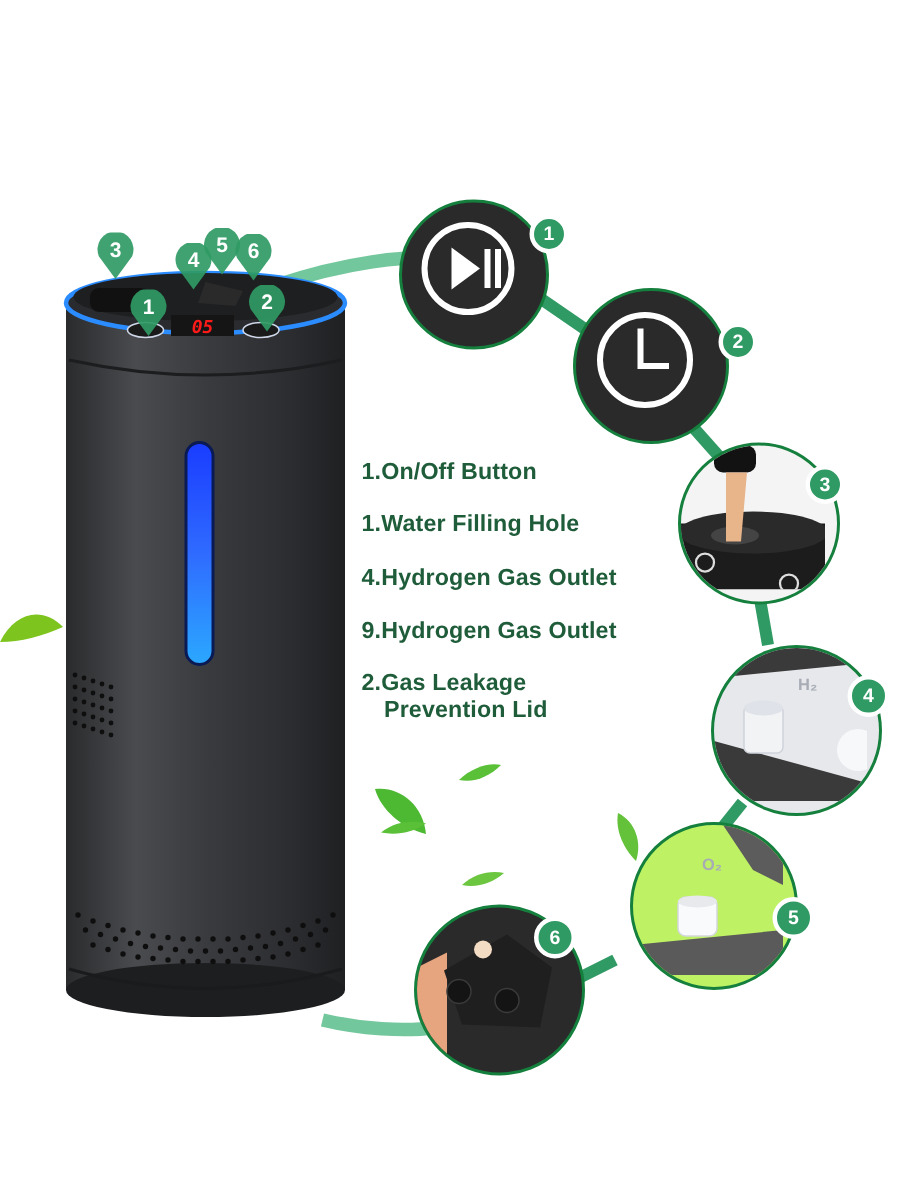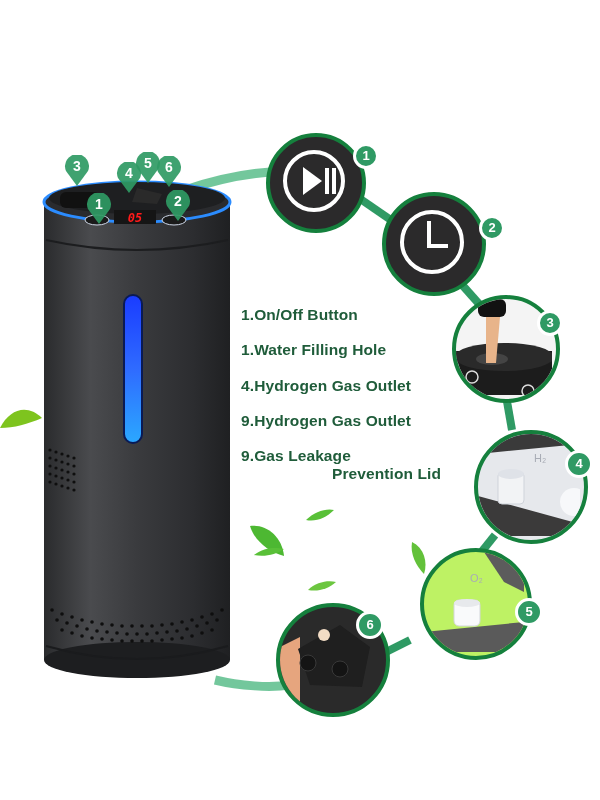--- a/index.html
+++ b/index.html
@@ -1,22 +1,22 @@
 <!DOCTYPE html>
 <html><head>
 <meta charset="utf-8">
 <style>
   html,body{margin:0;padding:0;background:#ffffff;}
   body{width:600px;height:800px;position:relative;overflow:hidden;font-family:"Liberation Sans",sans-serif;}
   .abs{position:absolute;}
   .feature-list{left:241px;top:306px;width:200px;}
   .feature-item{font-weight:bold;font-size:15.5px;color:#1f5c3a;line-height:18px;margin-bottom:17.3px;letter-spacing:0.1px;}
-  .feature-item .sub{display:block;padding-left:15px;text-align:right;}
+  .feature-item .sub{display:block;padding-left:15px;}
   .badge-circle{position:absolute;border-radius:50%;background:#2f9a64;border:3px solid #ffffff;color:#fff;font-weight:bold;font-size:13px;text-align:center;box-sizing:border-box;}
-  .detail-circle{position:absolute;border-radius:50%;border:4px solid #15803d;box-sizing:border-box;overflow:hidden;}
+  .detail-circle{position:absolute;border-radius:50%;border:2px solid #15803d;box-sizing:border-box;overflow:hidden;font-weight:bold;}
   .pin{position:absolute;width:26px;height:30px;}
   .pin-label{position:absolute;left:0;top:3px;width:26px;text-align:center;color:#fff;font-weight:bold;font-size:14px;}
 </style>
 </head>
 <body>
 
 <svg class="abs" style="left:0;top:0;" width="600" height="800">
   <path d="M185 190 C 230 175, 270 170, 300 172" stroke="#5bbd8b" stroke-width="9" fill="none" opacity="0.85"></path>
   <path d="M340 185 L 420 240" stroke="#2f9a64" stroke-width="8" fill="none"></path>
   <path d="M440 260 L 480 305" stroke="#2f9a64" stroke-width="8" fill="none"></path>
@@ -193,21 +193,21 @@
     </svg>
   <span class="pin-label">2</span>
 </div>
 
 <div class="abs feature-list">
   <div class="feature-item">1.On/Off Button</div>
   <div class="feature-item">1.Water Filling Hole</div>
   <div class="feature-item">4.Hydrogen Gas Outlet</div>
   <div class="feature-item">9.Hydrogen Gas Outlet</div>
   <div class="feature-item">
-    <span>9.Gas Leakage</span>
+    <span>2.Gas Leakage</span>
     <span class="sub">Prevention Lid</span>
   </div>
 </div>
 
 <div class="detail-circle" style="left:266px;top:133px;width:100px;height:100px;background:#2b2a2b;">
   <svg width="88" height="88">
     <circle cx="44" cy="44" r="29" stroke="#fff" stroke-width="4" fill="none"></circle>
     <path d="M33 30 L 33 58 L 52 44 Z" fill="#fff"></path>
     <rect x="55" y="31" width="4" height="26" fill="#fff"></rect>
     <rect x="62" y="31" width="4" height="26" fill="#fff"></rect>

